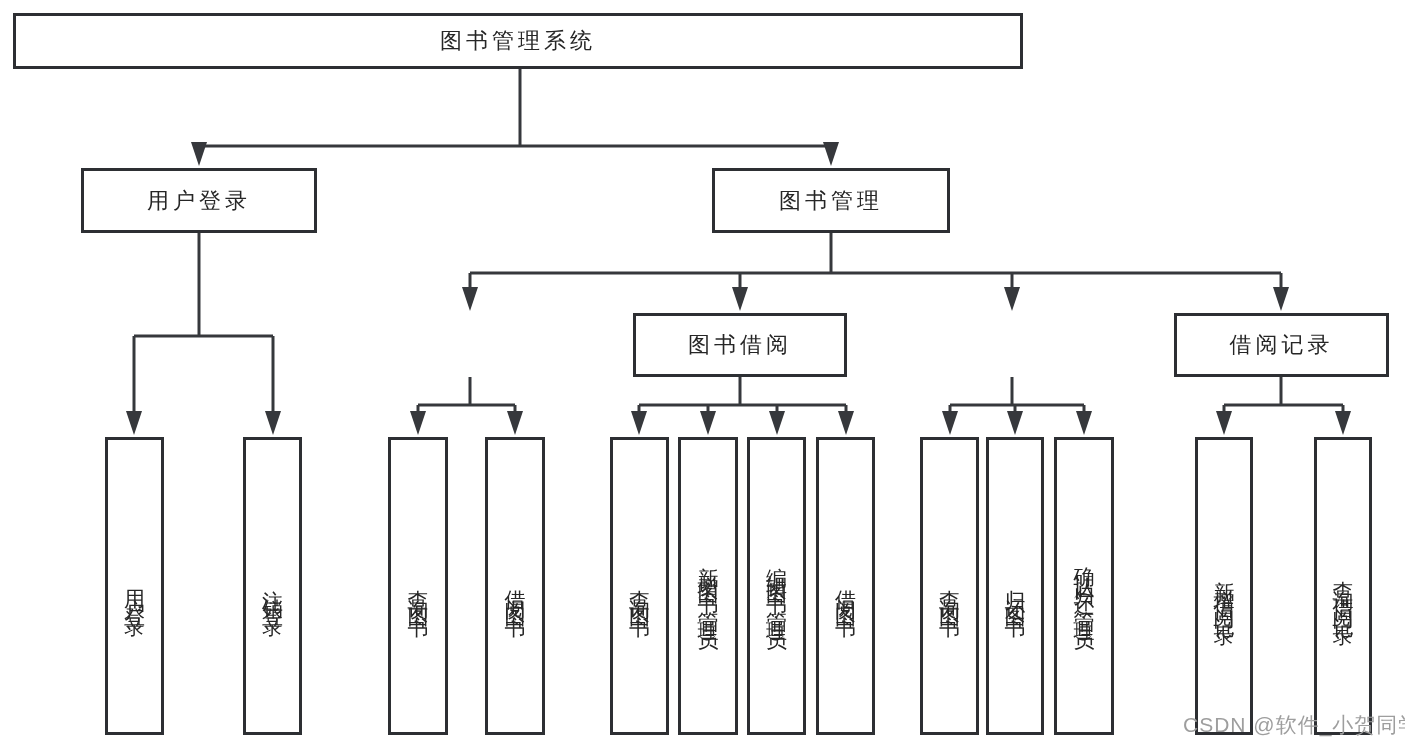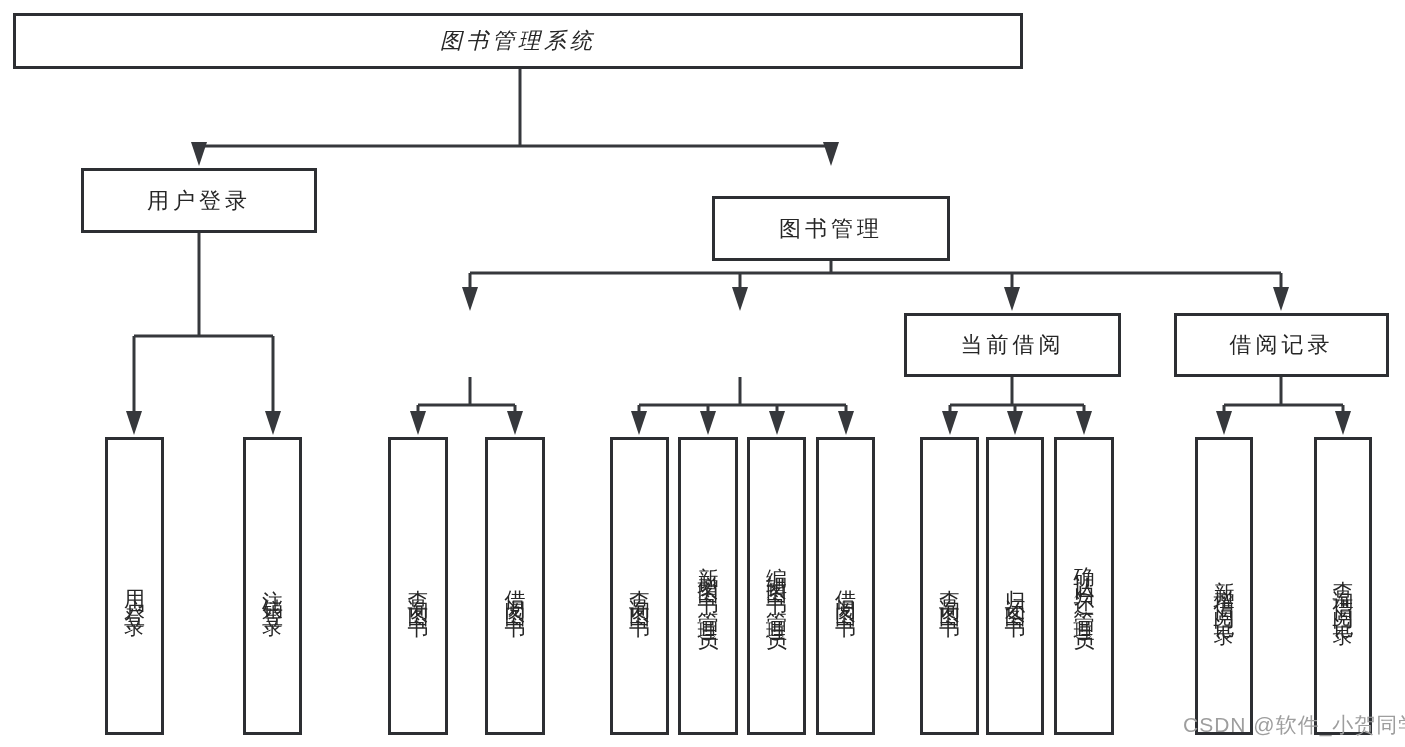--- a/index.html
+++ b/index.html
@@ -87,26 +87,26 @@
     <polygon points="1076,411 1092,411 1084,435"></polygon>
 
     <path d="M1281 377 V405"></path>
     <path d="M1224 405 H1343"></path>
     <path d="M1224 405 V415"></path>
     <path d="M1343 405 V415"></path>
     <polygon points="1216,411 1232,411 1224,435"></polygon>
     <polygon points="1335,411 1351,411 1343,435"></polygon>
   </svg>
 
-  <div class="box" style="left:13px; top:13px; width:1010px; height:56px;font-style:italic;">图书管理系统</div>
+  <div class="box" style="left:13px; top:13px; width:1010px; height:56px;">图书管理系统</div>
 
   <div class="box" style="left:81px; top:168px; width:236px; height:65px;">用户登录</div>
-  <div class="box" style="left:712px; top:168px; width:238px; height:65px;margin-top:28px;">图书管理</div>
+  <div class="box" style="left:712px; top:168px; width:238px; height:65px;">图书管理</div>
 
-  <div class="box" style="left:904px; top:313px; width:217px; height:64px;">当前借阅</div>
+  <div class="box" style="left:633px; top:313px; width:214px; height:64px;">图书借阅</div>
   <div class="box" style="left:1174px; top:313px; width:215px; height:64px;">借阅记录</div>
 
   <div class="box v" style="left:105px; top:437px; width:59px; height:298px;">用户登录</div>
   <div class="box v" style="left:243px; top:437px; width:59px; height:298px;">注销登录</div>
 
   <div class="box v" style="left:388px; top:437px; width:60px; height:298px;">查询图书</div>
   <div class="box v" style="left:485px; top:437px; width:60px; height:298px;">借阅图书</div>
 
   <div class="box v" style="left:610px; top:437px; width:59px; height:298px;">查询图书</div>
   <div class="box v" style="left:678px; top:437px; width:60px; height:298px;">新增图书（管理员）</div>

